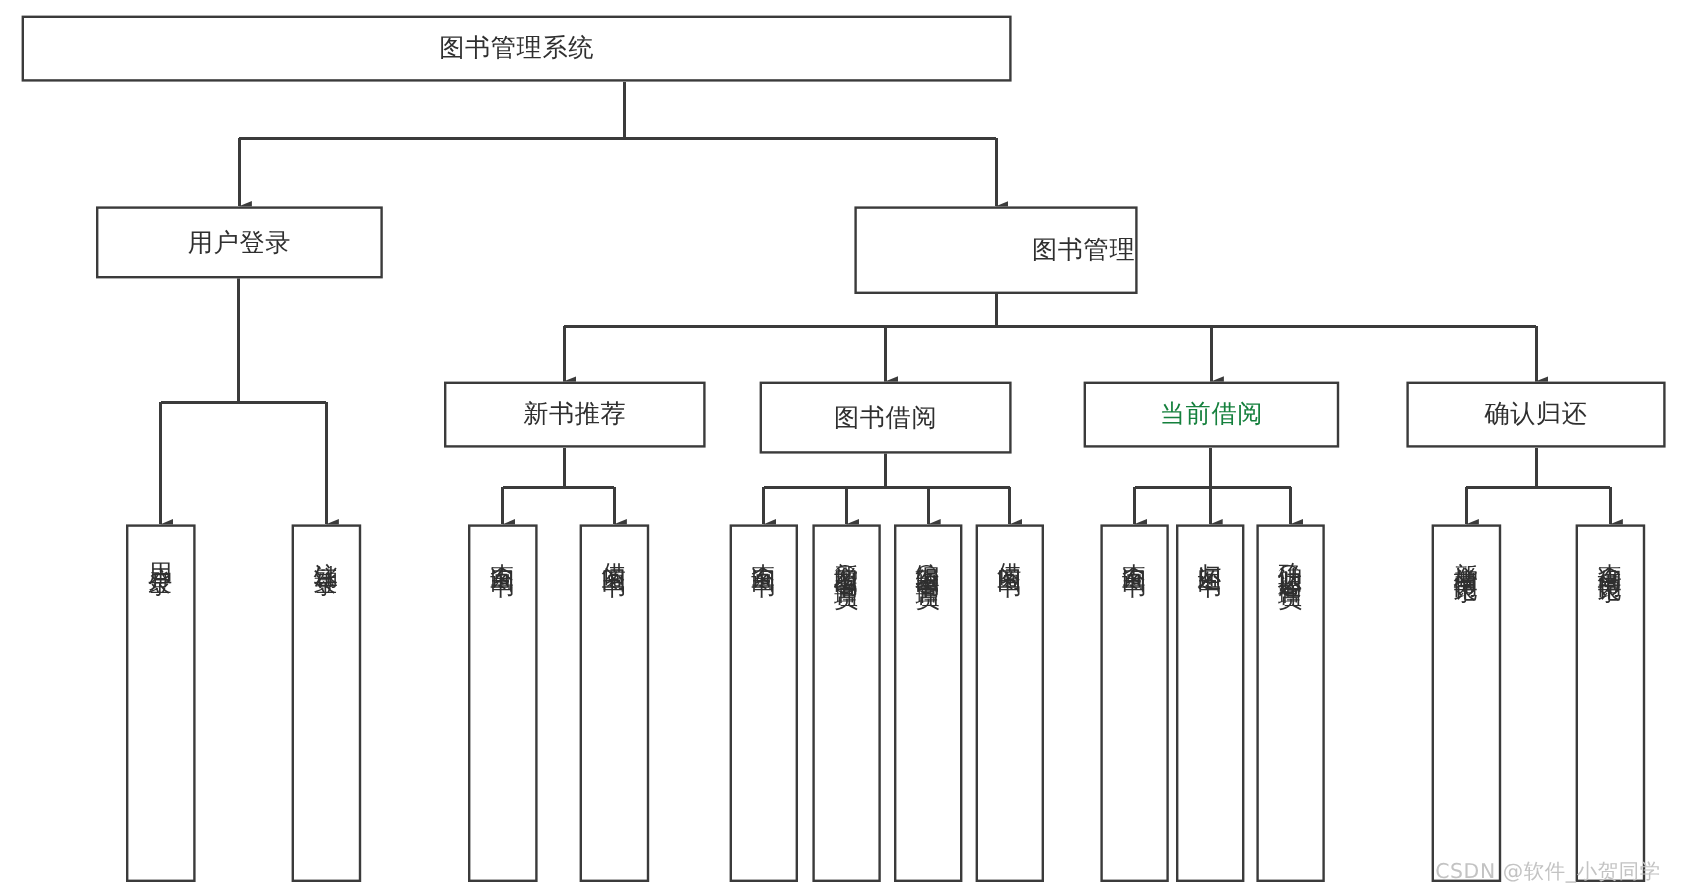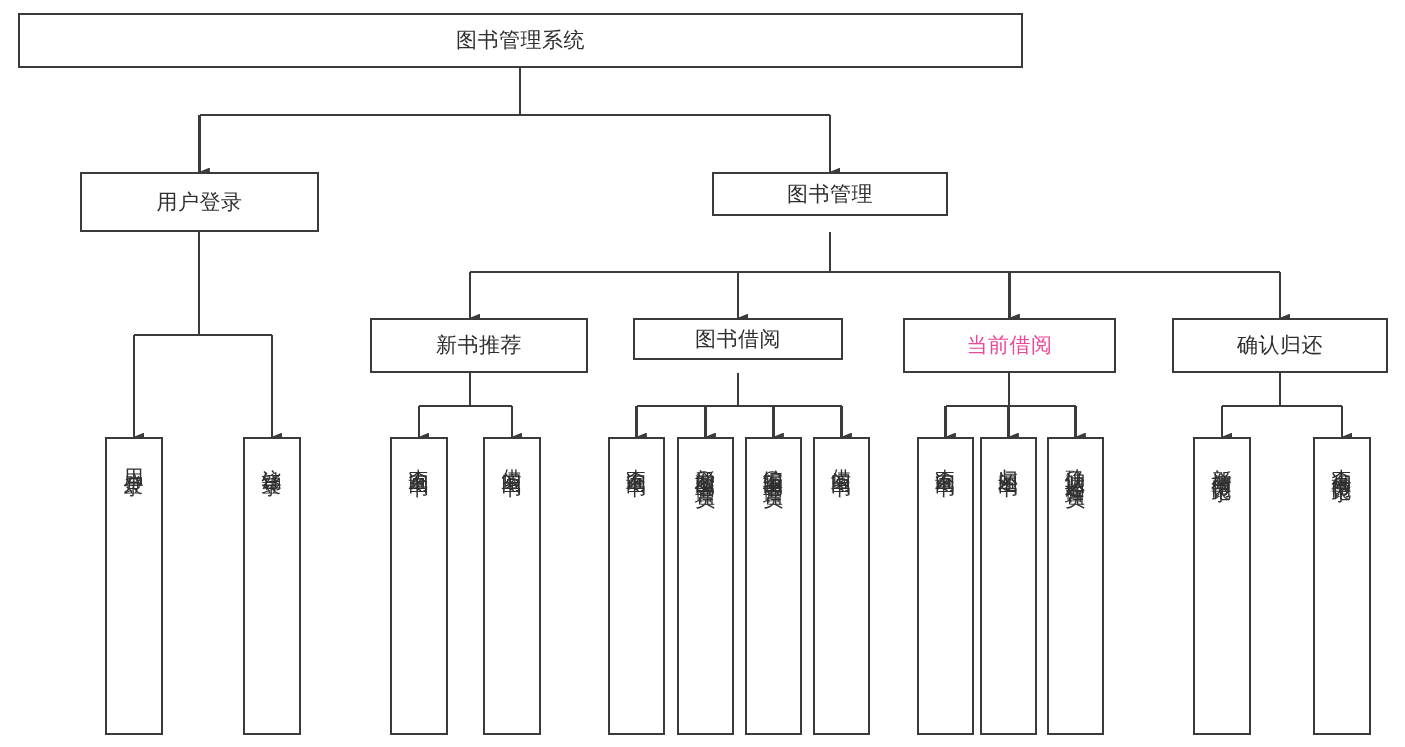--- a/index.html
+++ b/index.html
@@ -109,37 +109,37 @@
         <line x1="1008.5" y1="406" x2="1008.5" y2="437" stroke="#3b3b3b" stroke-width="2.5" shape-rendering="crispEdges" marker-end="url(#arrowhead)"></line>
         <line x1="1075.5" y1="406" x2="1075.5" y2="437" stroke="#3b3b3b" stroke-width="2.5" shape-rendering="crispEdges" marker-end="url(#arrowhead)"></line>
         <line x1="1280" y1="373" x2="1280" y2="406" stroke="#3b3b3b" stroke-width="2.5" shape-rendering="crispEdges"></line>
         <line x1="1222" y1="406" x2="1342" y2="406" stroke="#3b3b3b" stroke-width="2.5" shape-rendering="crispEdges"></line>
         <line x1="1222" y1="406" x2="1222" y2="437" stroke="#3b3b3b" stroke-width="2.5" shape-rendering="crispEdges" marker-end="url(#arrowhead)"></line>
         <line x1="1342" y1="406" x2="1342" y2="437" stroke="#3b3b3b" stroke-width="2.5" shape-rendering="crispEdges" marker-end="url(#arrowhead)"></line>
       </g>
   </svg>
 
   <div id="nodes-layer">
-      <div class="node-box horizontal" style="left: 18px; top: 13px; width: 1005px; height: 55px; border-color: rgb(59, 59, 59);">
+      <div class="node-box horizontal" style="left: 18px; top: 13px; width: 825px; height: 55px; border-color: rgb(59, 59, 59);">
         <span class="node-label" style="color: rgb(47, 47, 47);">图书管理系统</span>
       </div>
       <div class="node-box horizontal" style="left: 80px; top: 172px; width: 239px; height: 60px; border-color: rgb(59, 59, 59);">
         <span class="node-label" style="color: rgb(47, 47, 47);">用户登录</span>
       </div>
-      <div class="node-box horizontal" style="left: 712px; top: 172px; width: 236px; height: 44px; border-color: rgb(59, 59, 59);">
+      <div class="node-box horizontal" style="left: 712px; top: 172px; width: 236px; height: 73px; border-color: rgb(59, 59, 59); justify-content: flex-end;">
         <span class="node-label" style="color: rgb(47, 47, 47);">图书管理</span>
       </div>
       <div class="node-box horizontal" style="left: 370px; top: 318px; width: 218px; height: 55px; border-color: rgb(59, 59, 59);">
         <span class="node-label" style="color: rgb(47, 47, 47);">新书推荐</span>
       </div>
-      <div class="node-box horizontal" style="left: 633px; top: 318px; width: 210px; height: 42px; border-color: rgb(59, 59, 59);">
+      <div class="node-box horizontal" style="left: 633px; top: 318px; width: 210px; height: 60px; border-color: rgb(59, 59, 59);">
         <span class="node-label" style="color: rgb(47, 47, 47);">图书借阅</span>
       </div>
       <div class="node-box horizontal" style="left: 903px; top: 318px; width: 213px; height: 55px; border-color: rgb(59, 59, 59);">
-        <span class="node-label" style="color: #ec4899;">当前借阅</span>
+        <span class="node-label" style="color: #15803d;">当前借阅</span>
       </div>
       <div class="node-box horizontal" style="left: 1172px; top: 318px; width: 216px; height: 55px; border-color: rgb(59, 59, 59);">
         <span class="node-label" style="color: rgb(47, 47, 47);">确认归还</span>
       </div>
       <div class="node-box vertical" style="left: 105px; top: 437px; width: 58px; height: 298px; border-color: rgb(59, 59, 59);">
         <span class="node-label" style="color: rgb(47, 47, 47);">用户登录</span>
       </div>
       <div class="node-box vertical" style="left: 243px; top: 437px; width: 58px; height: 298px; border-color: rgb(59, 59, 59);">
         <span class="node-label" style="color: rgb(47, 47, 47);">注销登录</span>
       </div>
@@ -171,13 +171,14 @@
         <span class="node-label" style="color: rgb(47, 47, 47);">确认归还（管理员）</span>
       </div>
       <div class="node-box vertical" style="left: 1193px; top: 437px; width: 58px; height: 298px; border-color: rgb(59, 59, 59);">
         <span class="node-label" style="color: rgb(47, 47, 47);">新增借阅记录</span>
       </div>
       <div class="node-box vertical" style="left: 1313px; top: 437px; width: 58px; height: 298px; border-color: rgb(59, 59, 59);">
         <span class="node-label" style="color: rgb(47, 47, 47);">查询借阅记录</span>
       </div>
     </div>
 
+  <div class="watermark" style="left:1196px; top:715px;">CSDN @软件_小贺同学</div>
 </div>
 
 </body></html>

